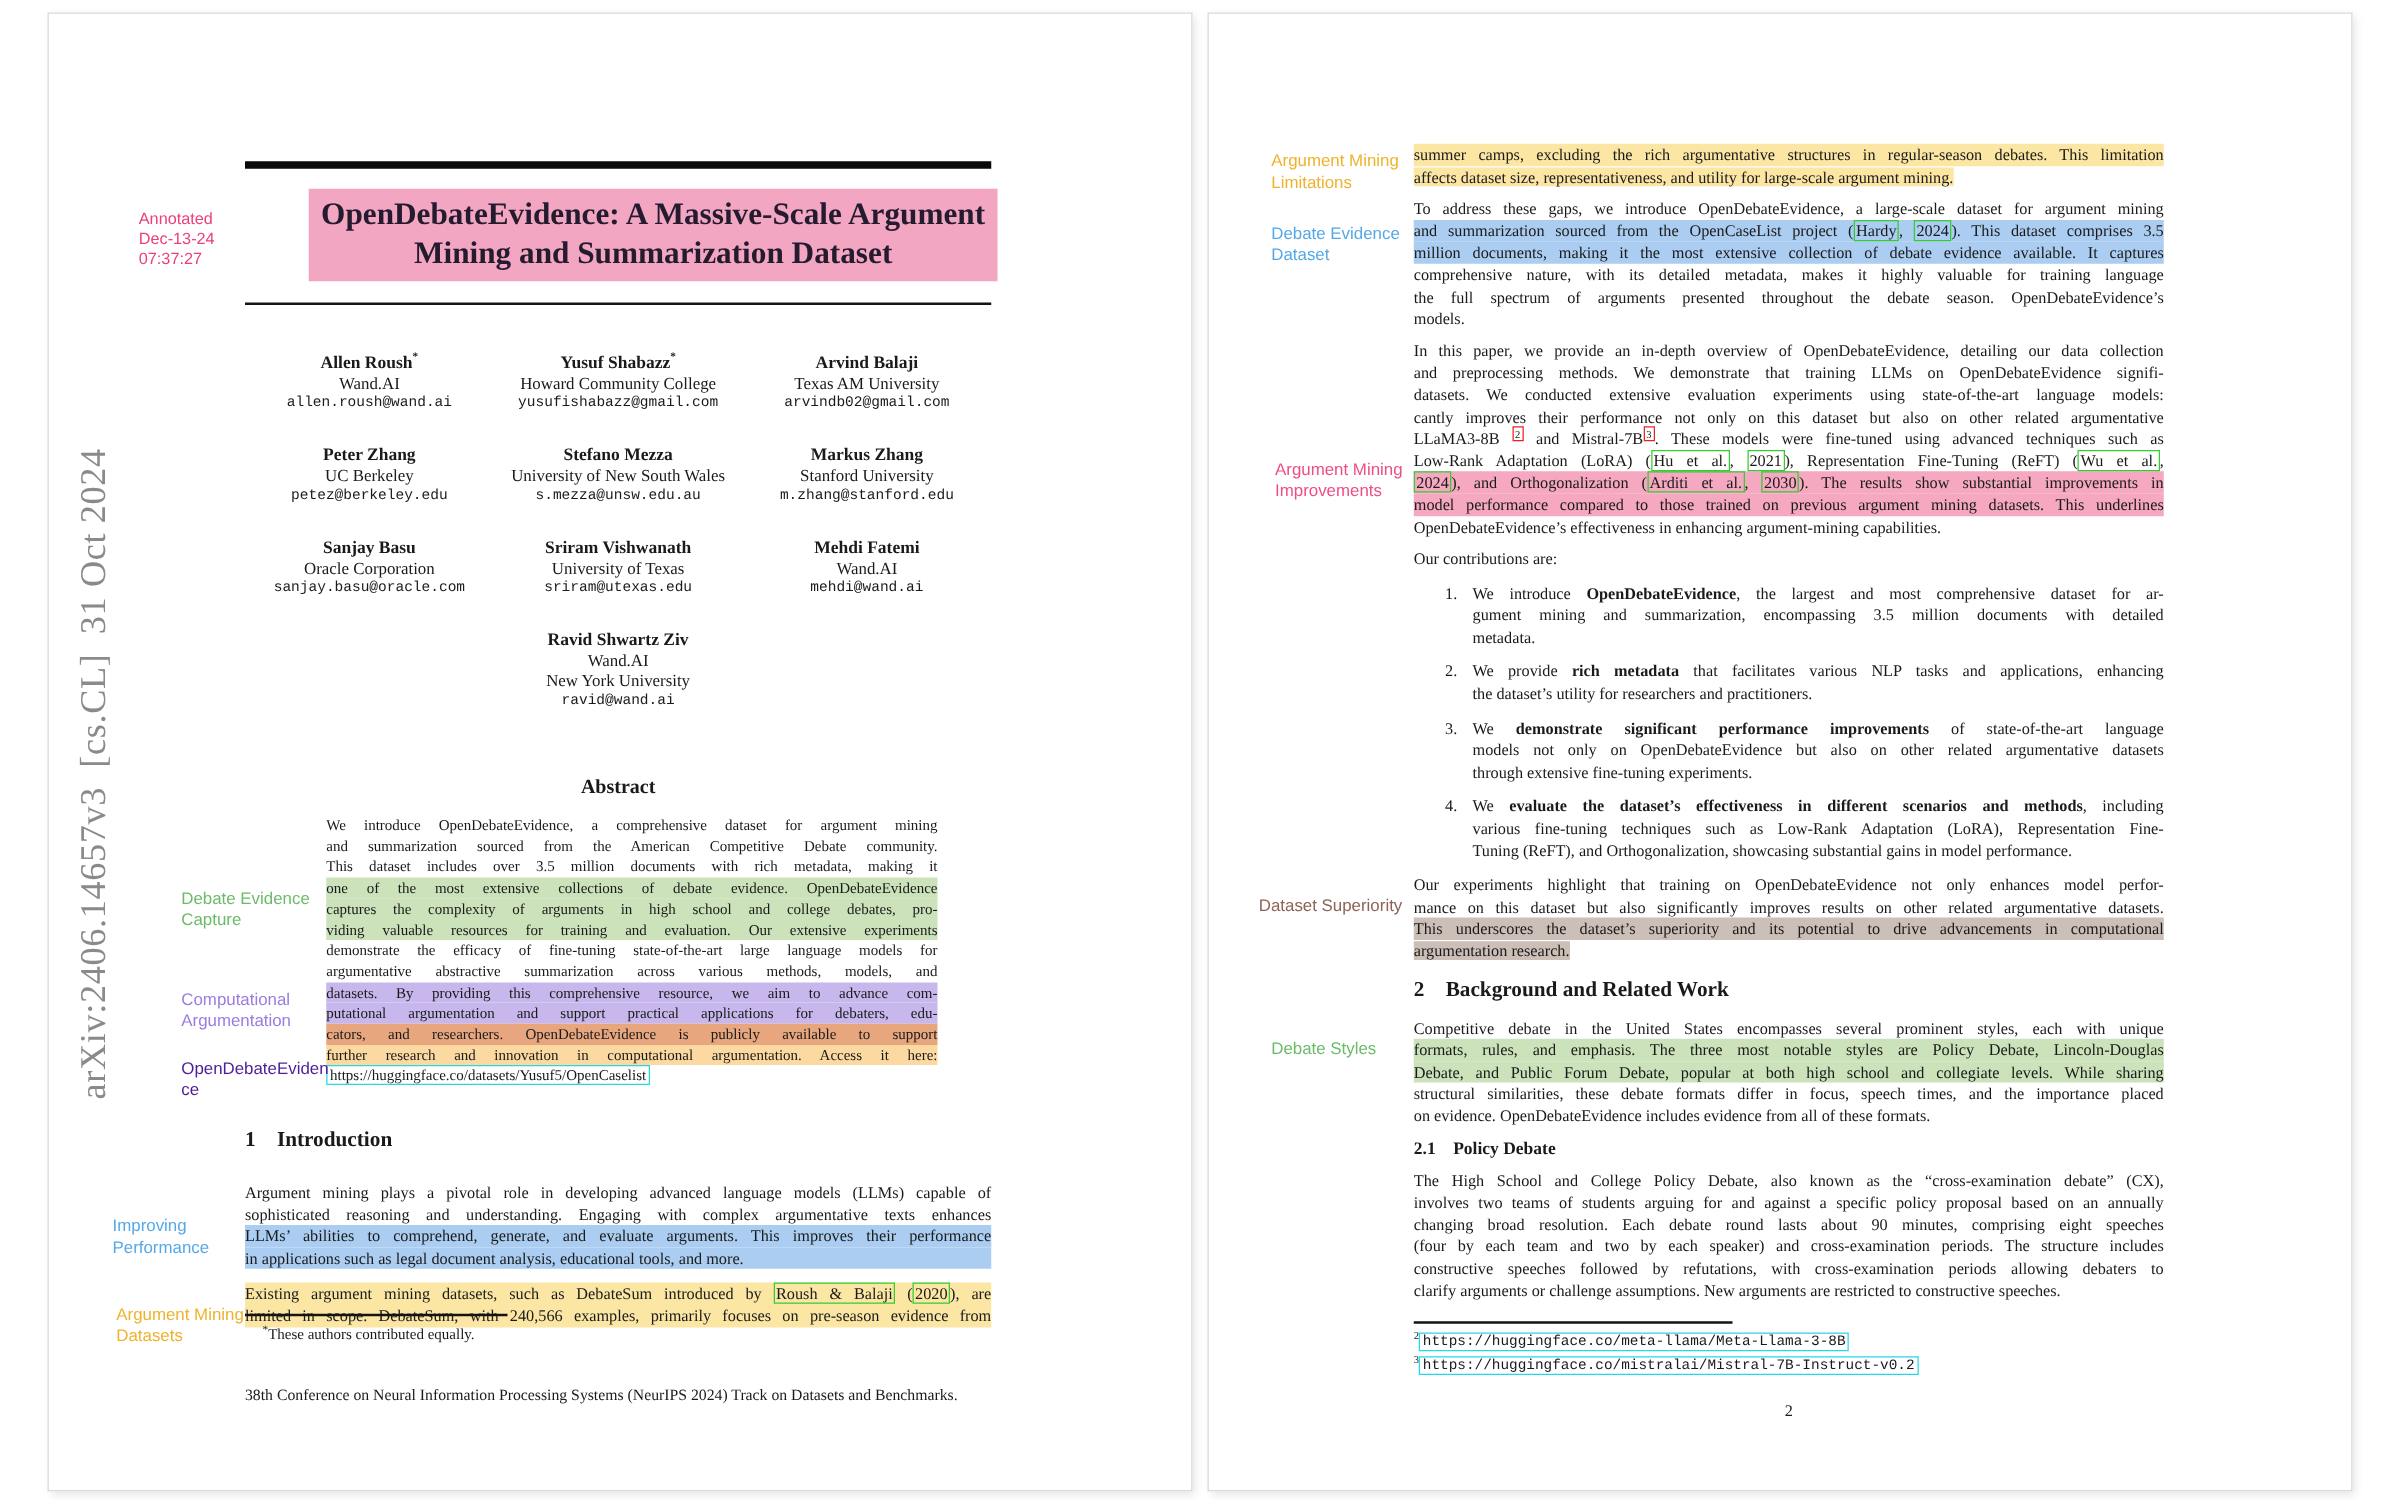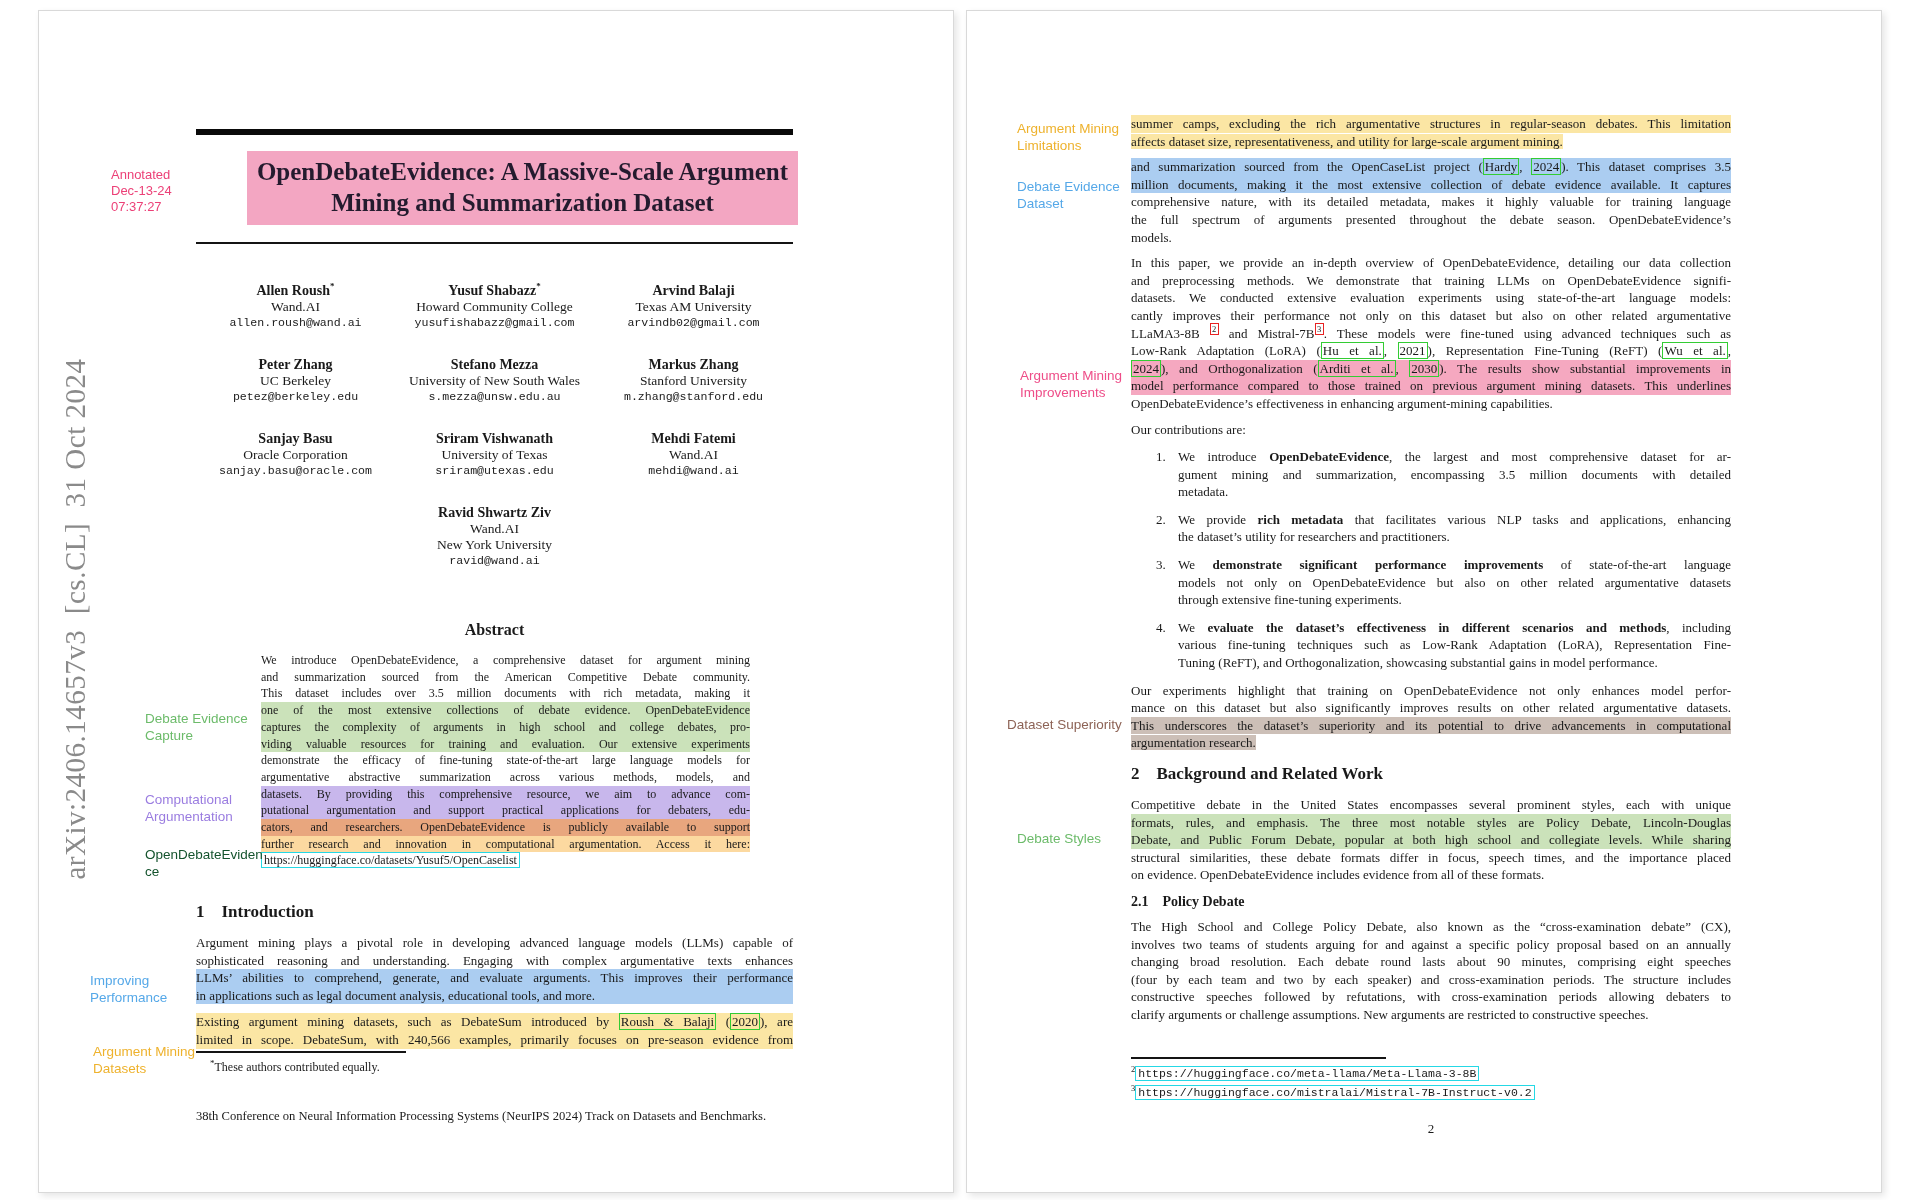--- a/index.html
+++ b/index.html
@@ -62,21 +62,21 @@
   .author .nm { font-weight:bold; font-size:14px; }
   .author .af { font-size:13.5px; }
   .author .em { font-family:"Liberation Mono", monospace; font-size:11.6px; }
   .abs-head { position:absolute; left:157px; top:610px; width:597px; text-align:center;
               font-weight:bold; font-size:16px; }
   .abstract { position:absolute; left:222px; top:641px; width:489px; font-size:12px; }
   .abstract .tl { line-height:16.7px; }
   .h1 { font-size:17px; font-weight:bold; }
   #page1 .h1 { position:absolute; left:157px; top:891px; }
   .intro { position:absolute; left:157px; top:923px; width:597px; font-size:13px; }
-  .intro .para { margin-bottom:9px; }
+  .intro .para { margin-bottom:9px;margin-top:11px; }
   .fn-rule { background:#141414; height:1.5px; }
   #page1 .fn-rule { position:absolute; left:157px; top:1040px; width:210px; }
   .footnote { position:absolute; left:157px; top:1048px; width:597px; font-size:12px; }
   .footnote .tl { text-indent:14px; }
   .footer { position:absolute; left:157px; top:1098px; width:597px; font-size:12.6px; }
 
   
   .col { position:absolute; left:164px; top:104px; width:600px; font-size:13px; }
   .col .para { margin-bottom:8px; }
   .contrib-intro { margin:2px 0 10px; }
@@ -211,41 +211,42 @@
 
   <div></div>
 <div class="mlabel ml-debate-evidence-capture" style="color: rgb(108, 187, 106);">
       <div>Debate Evidence</div>
       <div>Capture</div>
     </div>
     <div class="mlabel ml-computational-argumentation" style="color: rgb(154, 124, 224);">
       <div>Computational</div>
       <div>Argumentation</div>
     </div>
-    <div class="mlabel ml-open-debate-evidence" style="color: #14532d;">
+    <div class="mlabel ml-open-debate-evidence" style="color: #4c1d95;">
       <div>OpenDebateEviden</div>
       <div>ce</div>
     </div>
     <div class="mlabel ml-improving-performance" style="color: rgb(85, 168, 232);">
       <div>Improving</div>
       <div>Performance</div>
     </div>
     <div class="mlabel ml-argument-mining-datasets" style="color: rgb(238, 178, 45);">
       <div>Argument Mining</div>
       <div>Datasets</div>
     </div>
   </div>
 
 <div class="page" id="page2">
   <div class="col">
     <div class="para">
         <div class="tl hl-yellow"><span>summer camps, excluding the rich argumentative structures in regular-season debates. This limitation</span></div>
         <div class="tl last"><span class="hl-yellow"><span>affects dataset size, representativeness, and utility for large-scale argument mining.</span></span></div>
       </div>
     <div class="para">
+        <div class="tl"><span>To address these gaps, we introduce OpenDebateEvidence, a large-scale dataset for argument mining</span></div>
         <div class="tl hl-blue"><span>and summarization sourced from the OpenCaseList project (</span><span class="box-green">Hardy</span><span>, </span><span class="box-green">2024</span><span>). This dataset comprises 3.5</span></div>
         <div class="tl hl-blue"><span>million documents, making it the most extensive collection of debate evidence available. It captures</span></div>
         <div class="tl"><span>comprehensive nature, with its detailed metadata, makes it highly valuable for training language</span></div>
         <div class="tl"><span>the full spectrum of arguments presented throughout the debate season. OpenDebateEvidence’s</span></div>
         <div class="tl last"><span>models.</span></div>
       </div>
     <div class="para">
         <div class="tl"><span>In this paper, we provide an in-depth overview of OpenDebateEvidence, detailing our data collection</span></div>
         <div class="tl"><span>and preprocessing methods. We demonstrate that training LLMs on OpenDebateEvidence signifi-</span></div>
         <div class="tl"><span>datasets. We conducted extensive evaluation experiments using state-of-the-art language models:</span></div>

